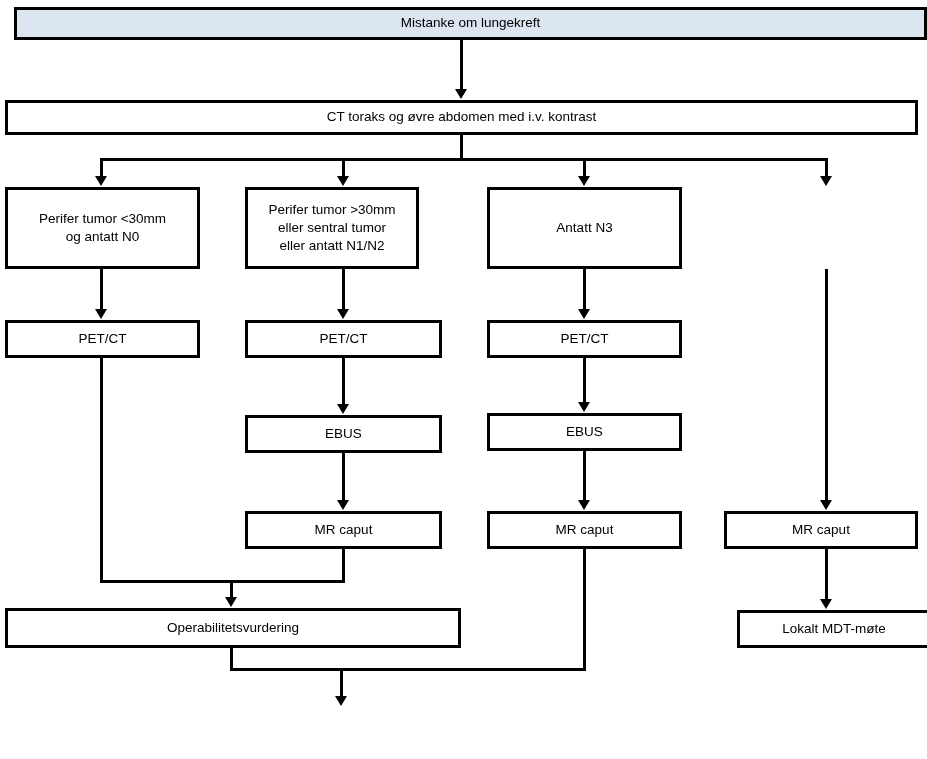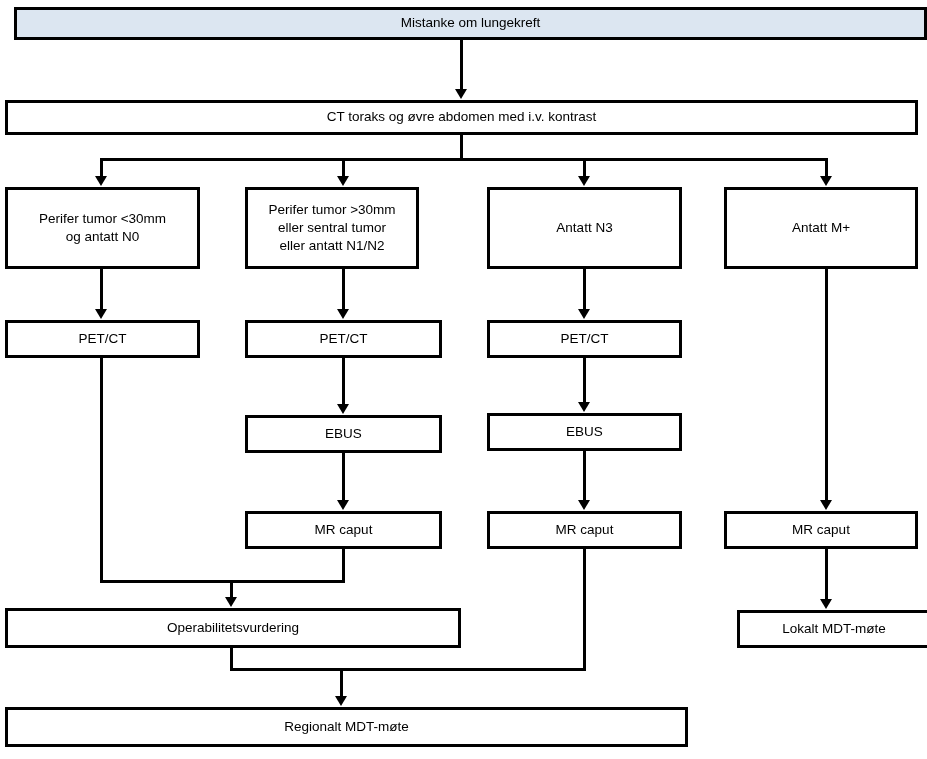--- a/index.html
+++ b/index.html
@@ -81,23 +81,20 @@
   <div class="node" style="left:245px; top:187px; width:174px; height:82px;">
     <span class="label">Perifer  tumor &gt;30mm
 eller  sentral tumor
 eller  antatt N1/N2</span>
   </div>
 
   <div class="node" style="left:487px; top:187px; width:195px; height:82px;">
     <span class="label">Antatt N3</span>
   </div>
 
-  <div class="node" style="left:724px; top:187px; width:194px; height:82px;">
-    <span class="label">Antatt M+</span>
-  </div>
 
   <div class="node" style="left:5px; top:320px; width:195px; height:38px;">
     <span class="label">PET/CT</span>
   </div>
 
   <div class="node" style="left:245px; top:320px; width:197px; height:38px;">
     <span class="label">PET/CT</span>
   </div>
 
   <div class="node" style="left:487px; top:320px; width:195px; height:38px;">
@@ -125,23 +122,20 @@
   </div>
 
   <div class="node" style="left:5px; top:608px; width:456px; height:40px;">
     <span class="label">Operabilitetsvurdering</span>
   </div>
 
   <div class="node" style="left:724px; top:610px; width:194px; height:38px;margin-left:13px;">
     <span class="label">Lokalt MDT-møte</span>
   </div>
 
-  <div class="node" style="left:5px; top:707px; width:683px; height:40px;">
-    <span class="label">Regionalt  MDT-møte</span>
-  </div>
 
   <div class="edge-v" style="left:460px; top:40px; height:50px;"></div>
   <div class="arrowhead" style="left:455px; top:89px;"></div>
 
   <div class="edge-v" style="left:460px; top:135px; height:26px;"></div>
   <div class="edge-h" style="left:100px; top:158px; width:728px;"></div>
 
   <div class="edge-v" style="left:100px; top:158px; height:20px;"></div>
   <div class="arrowhead" style="left:95px; top:176px;"></div>
 

